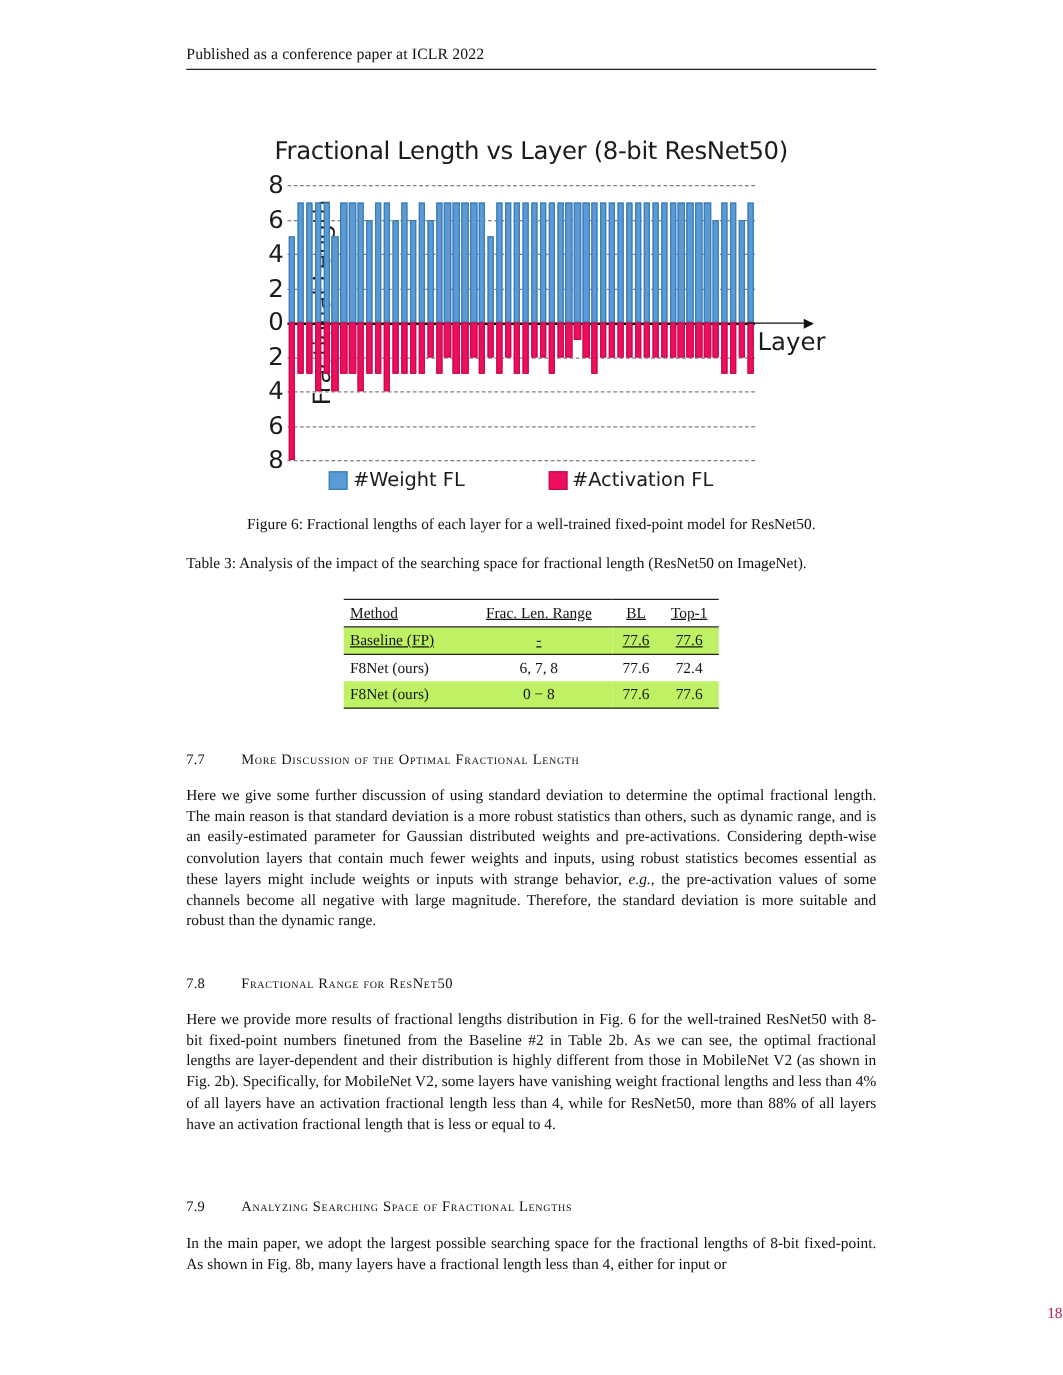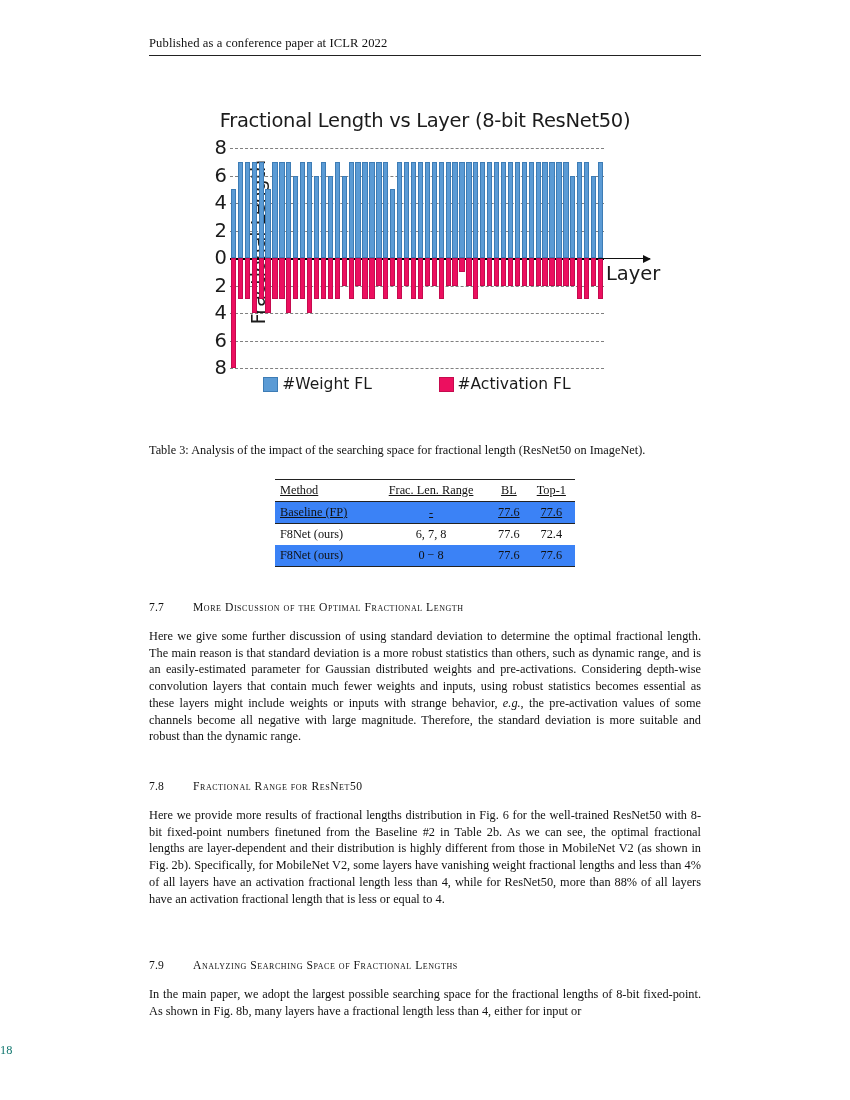--- a/index.html
+++ b/index.html
@@ -193,21 +193,21 @@
     padding: 3px 4px;
     font-weight: normal;
     color: #111;
   }
   table.data th { text-align: center; }
   table.data td { text-align: center; }
   table.data th.col-method, table.data td.col-method { text-align: left; padding-left: 5px; }
   .rule-top td, .rule-top th { border-top: 1.3px solid #222; text-decoration: underline; }
   .rule-mid td, .rule-mid th { border-top: 0.8px solid #222; }
   .rule-bot td { border-bottom: 1.3px solid #222; }
-  tr.hl { background: #3b82f6; }
+  tr.hl { background: #bef264; }
   td.bold { font-weight: bold; }
 
   
   .sec-head {
     position: absolute;
     left: 149px;
     width: 552px;
     font-size: 11.6px;
     color: #111;
     letter-spacing: 0.2px;
@@ -229,23 +229,23 @@
   #sec78 { top: 780px; }
   #p78 { top: 807px; }
   #sec79 { top: 959px; }
   #p79 { top: 986px; }
 
   .page-num {
     position: absolute;
     left: 0;
     top: 1043px;
     width: 850px;
-    text-align: left;
+    text-align: right;
     font-size: 12.3px;
-    color: #0f766e;
+    color: #be185d;
   }
 </style>
 </head>
 <body>
 
 <div class="page">
 
   <div class="running-head">Published as a conference paper at ICLR 2022</div>
   <div class="head-rule"></div>
 
@@ -391,20 +391,21 @@
           <span>#Weight FL</span>
         </div>
         <div class="legend-item">
           <span class="swatch sw-pink"></span>
           <span>#Activation FL</span>
         </div>
       </div>
     </div>
   </div>
 
+  <div class="caption" id="fig-caption">Figure 6: Fractional lengths of each layer for a well-trained fixed-point model for ResNet50.</div>
   <div class="caption" id="tbl-caption">Table 3: Analysis of the impact of the searching space for fractional length (ResNet50 on ImageNet).</div>
 
   <div class="table-wrap">
     <table class="data">
       <thead>
         <tr class="rule-top">
           <th class="col-method">Method</th>
           <th>Frac. Len. Range</th>
           <th>BL</th>
           <th>Top-1</th>

